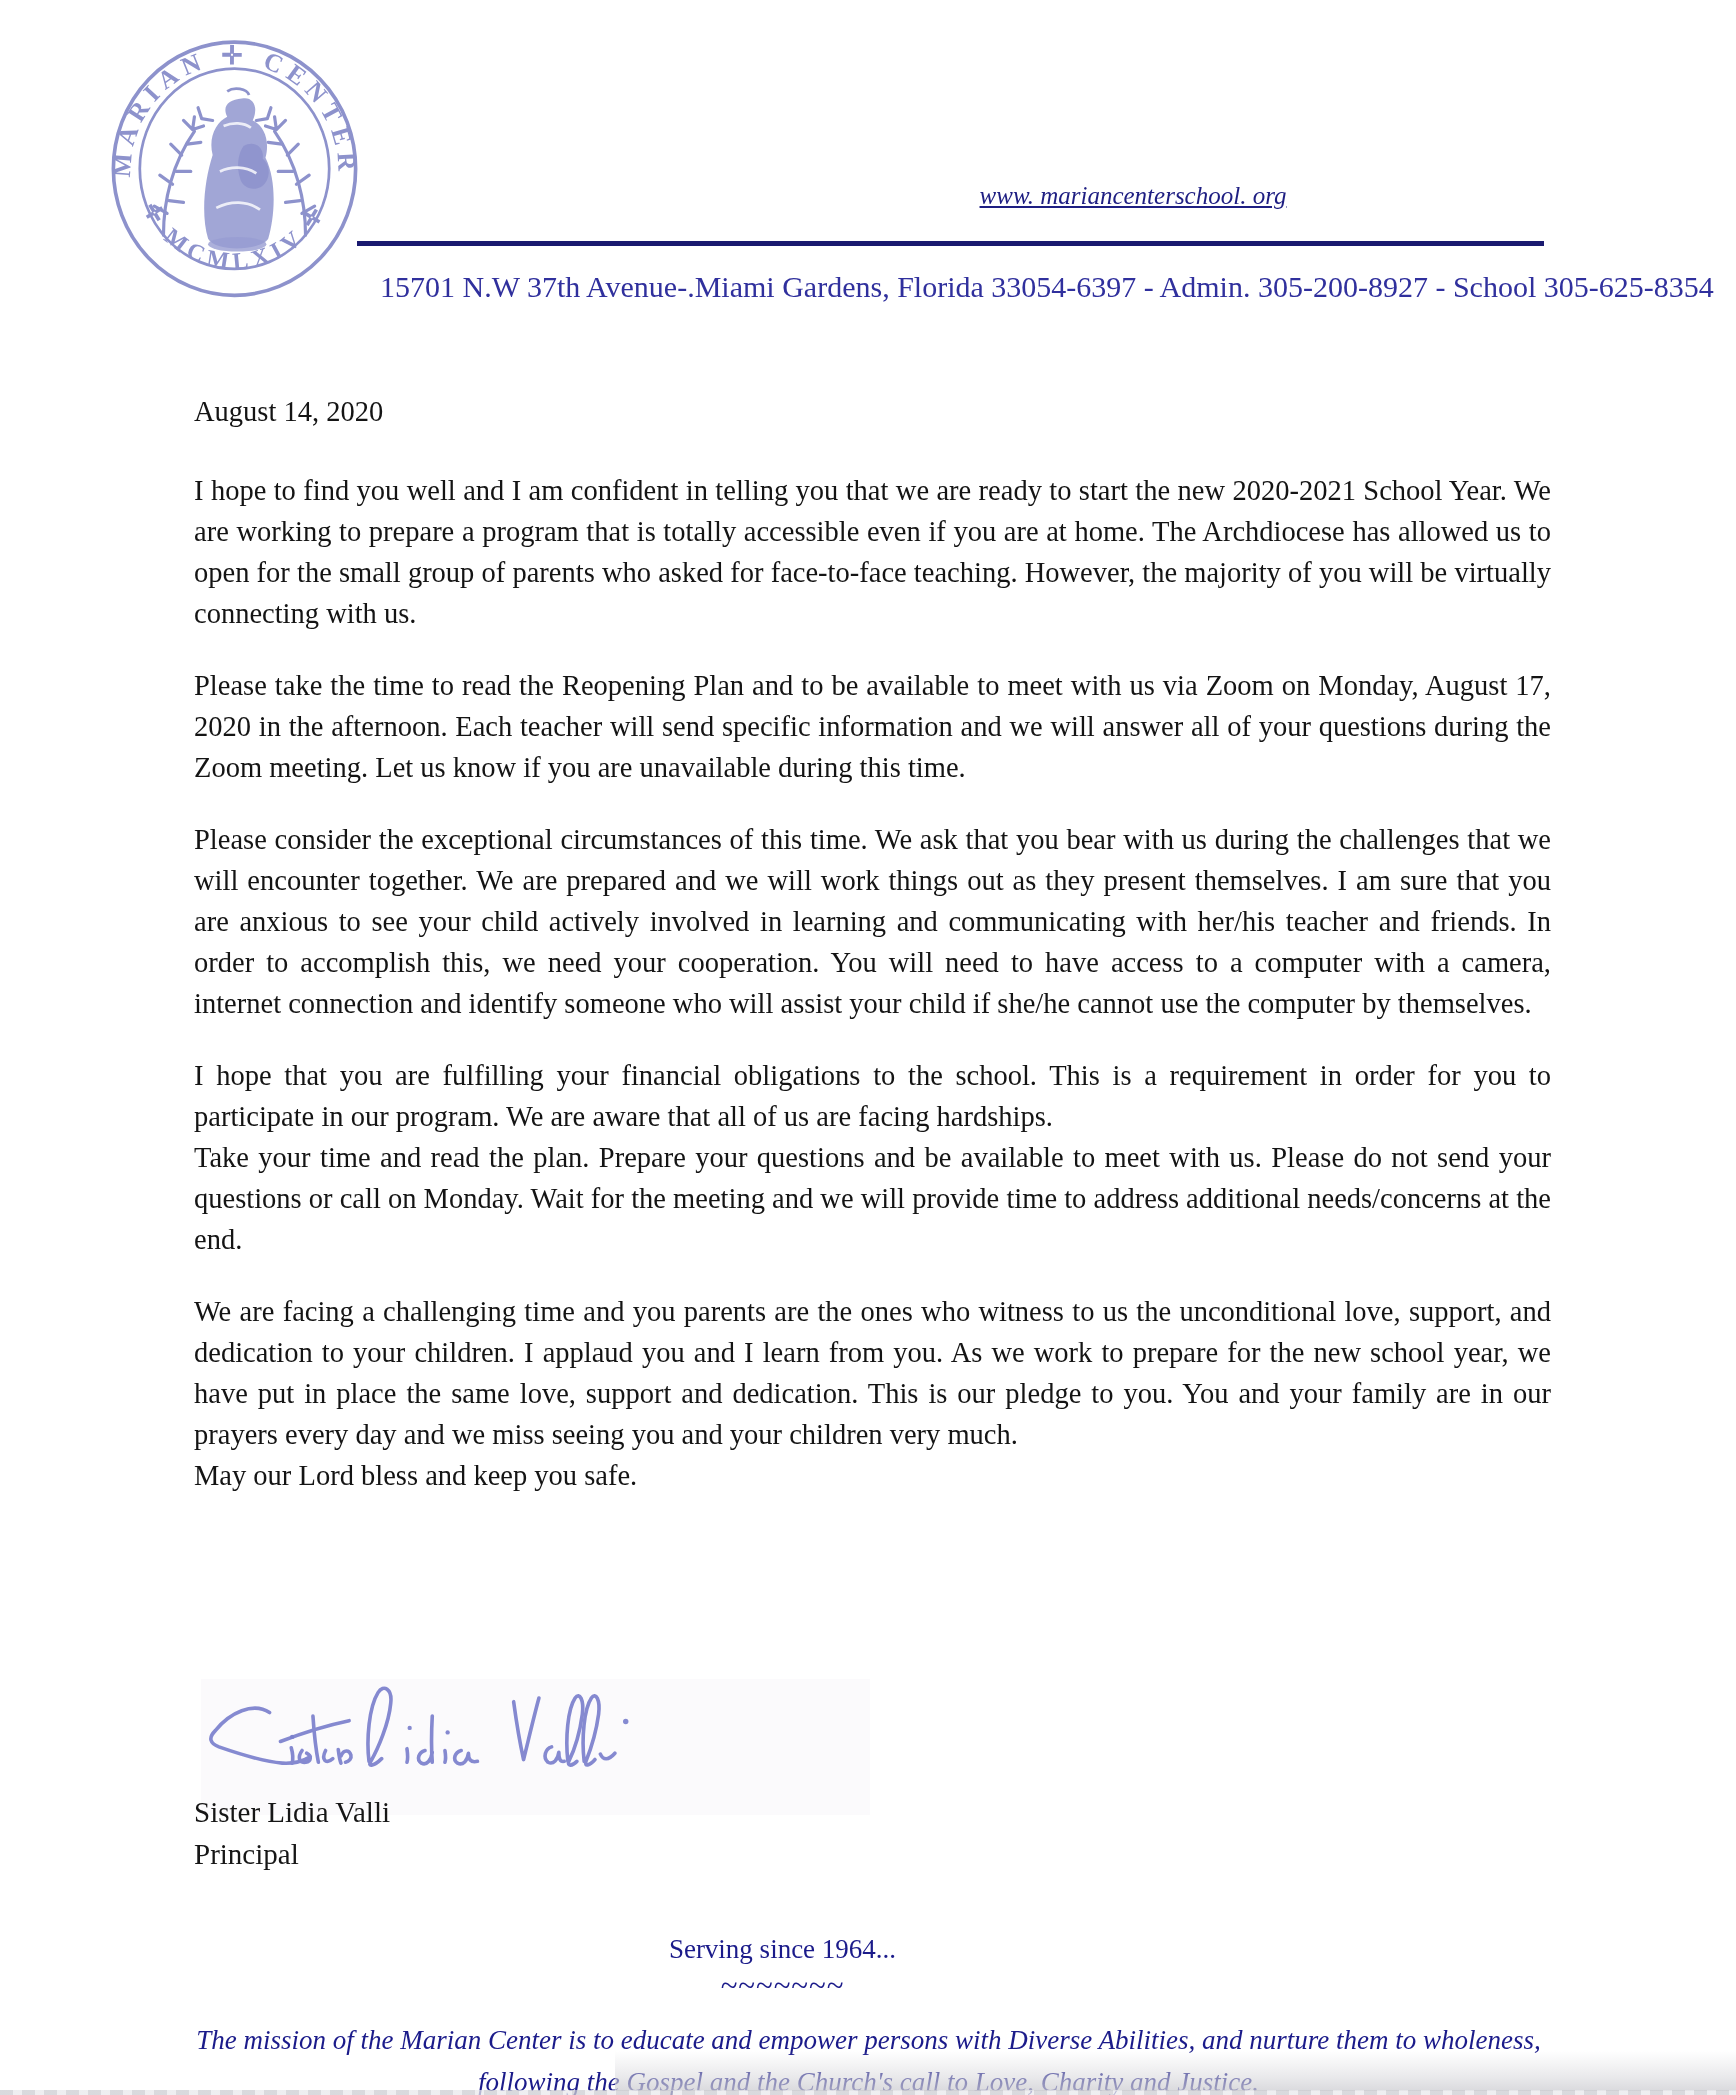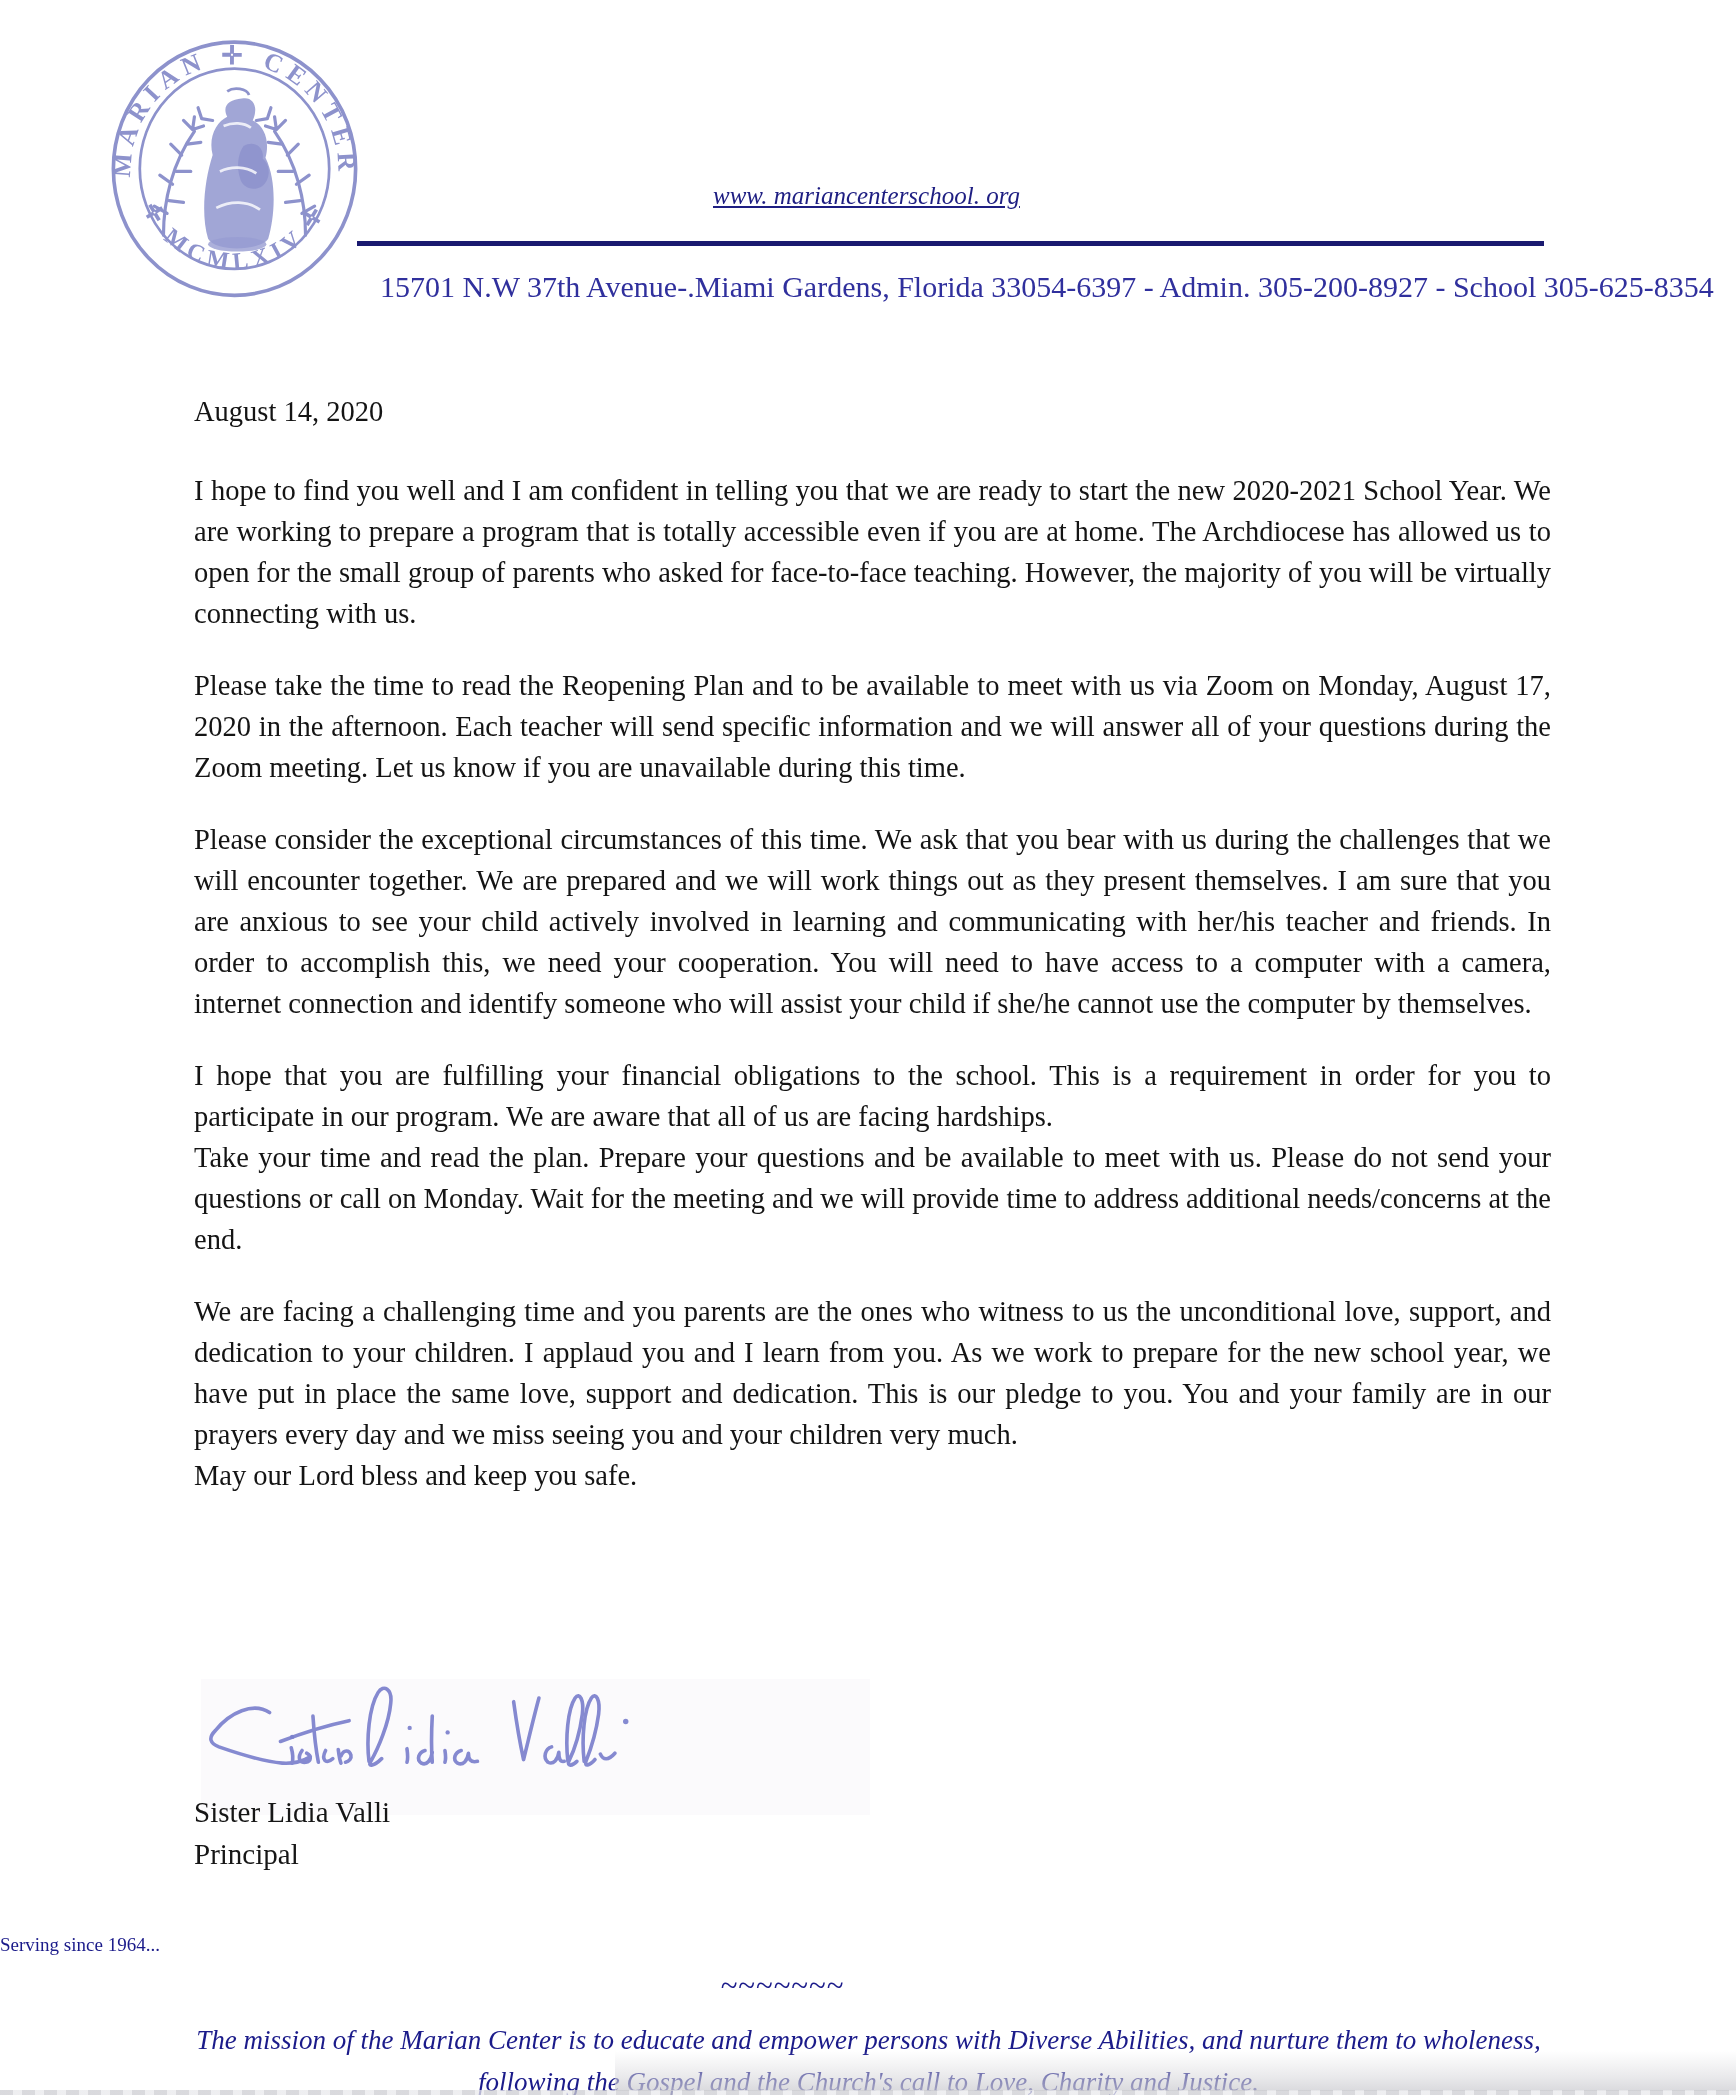--- a/index.html
+++ b/index.html
@@ -12,22 +12,22 @@
     overflow:hidden;
   }
   
   .logo{position:absolute;left:107px;top:34px;width:255px;height:264px;}
   .org-name{
     position:absolute;right:197px;top:132px;width:1086px;
     text-align:right;font-weight:bold;font-size:34px;letter-spacing:0.5px;
     color:var(--navy,#1e1e82);white-space:nowrap;
   }
   .website{
-    position:absolute;right:210px;top:182px;width:814px;
-    text-align:left;font-style:italic;font-size:25px;
+    position:absolute;right:197px;top:182px;width:814px;
+    text-align:center;font-style:italic;font-size:25px;
     color:var(--navy,#1e1e82);text-decoration:underline;white-space:nowrap;
   }
   .header-rule{
     position:absolute;left:357px;top:241px;width:1187px;height:5.4px;
     background:var(--rule,#1a1a70);
   }
   .address-line{
     position:absolute;left:380px;top:270px;
     font-size:30px;color:var(--address,#30309d);white-space:nowrap;
   }
@@ -41,22 +41,22 @@
   .letter p.para{text-align:justify;}
   
   .sig-patch{position:absolute;left:201px;top:1679px;width:669px;height:136px;background:#fbfafc;}
   .sig-svg{position:absolute;left:190px;top:1678px;width:452px;height:145px;}
   .signer{
     position:absolute;left:194px;top:1791px;
     font-size:29px;line-height:42px;color:#161616;
   }
   
   .serving{
-    position:absolute;left:0;top:1934px;width:1565px;text-align:left;
-    font-size:19px;color:var(--navy2,#1b1b8a);
+    position:absolute;left:0;top:1934px;width:1565px;text-align:center;
+    font-size:27px;color:var(--navy2,#1b1b8a);
   }
   .tildes{
     position:absolute;left:0;top:1968px;width:1565px;text-align:center;
     font-size:31px;letter-spacing:0.9px;color:var(--navy2,#1b1b8a);
   }
   .mission{
     position:absolute;left:0;top:2019px;width:100%;text-align:center;
     font-style:italic;font-size:27px;line-height:42px;color:var(--navy2,#1b1b8a);
   }
   

